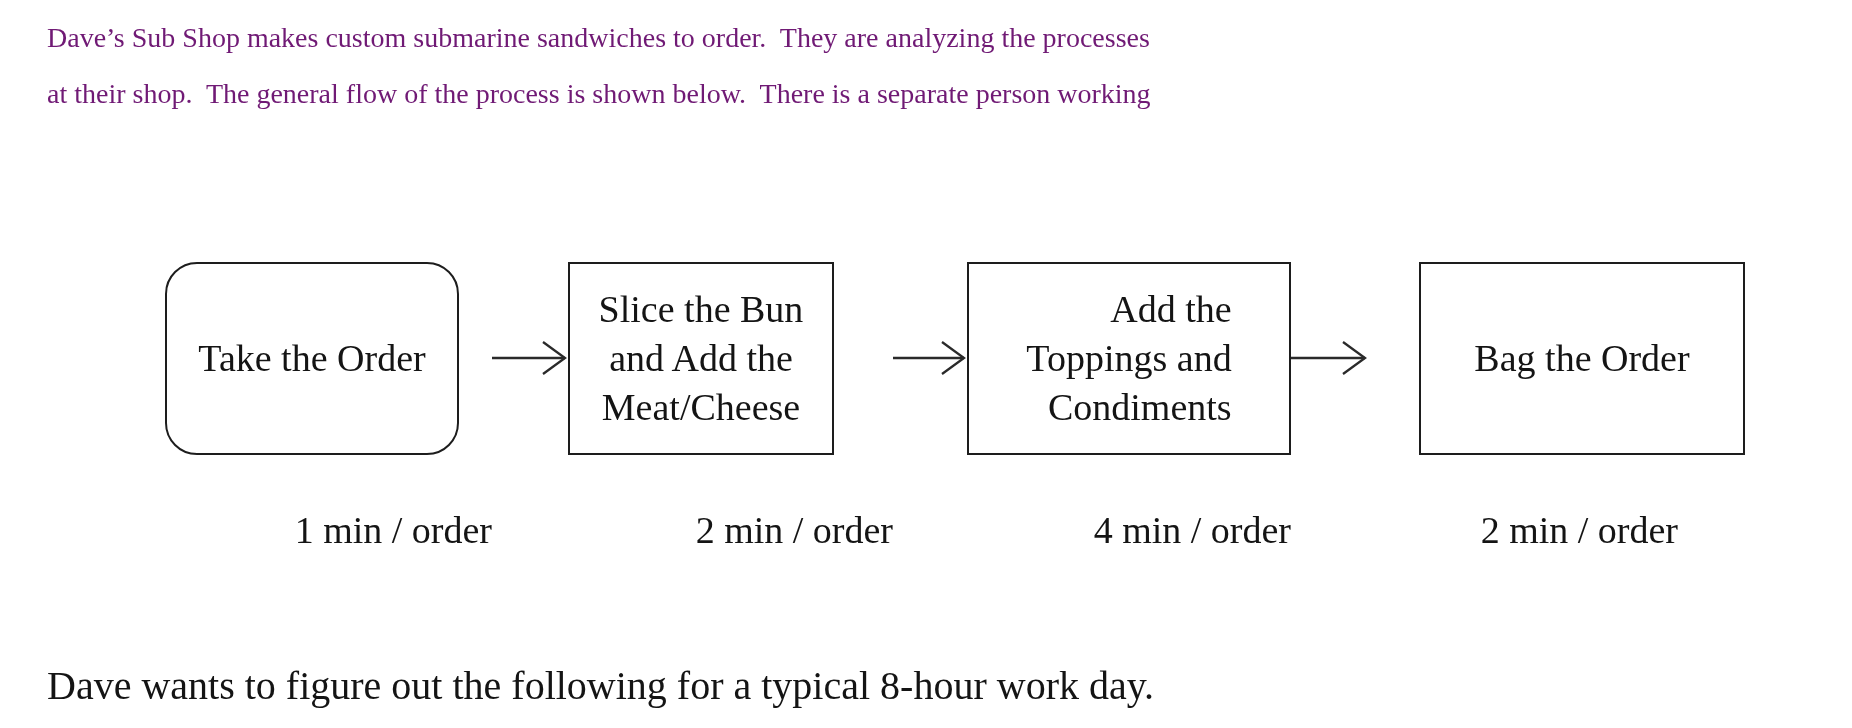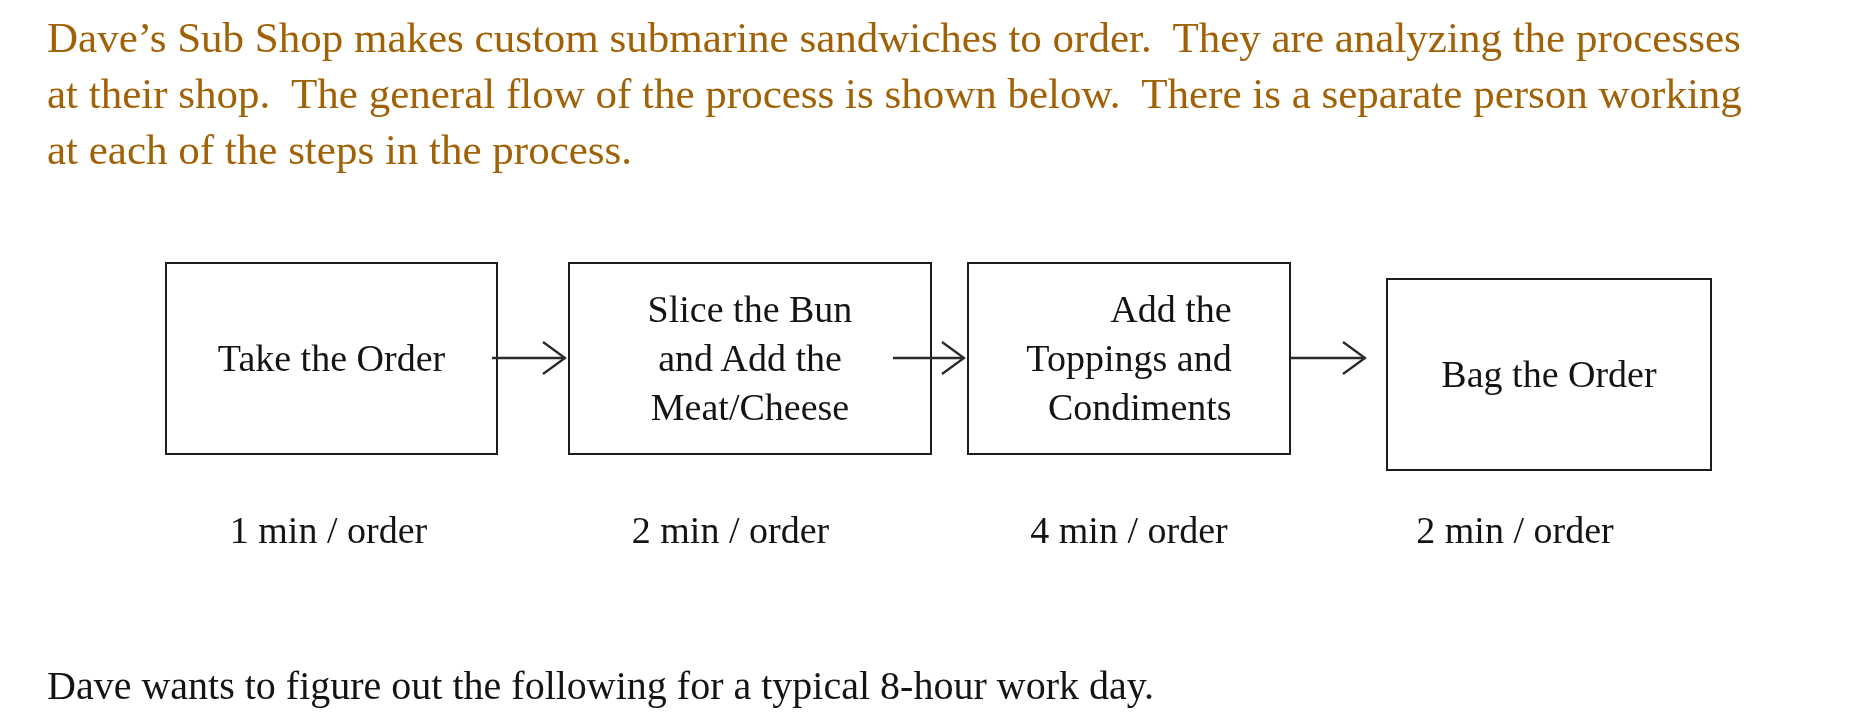--- a/index.html
+++ b/index.html
@@ -8,55 +8,55 @@
     width: 1852px;
     height: 728px;
     background: #ffffff;
     color: #141414;
     font-family: "Liberation Serif", "DejaVu Serif", serif;
     overflow: hidden;
   }
   .para { position: absolute; left: 47px; top: 10px; }
   .pline {
     white-space: pre;
-    font-size: 43px;
+    font-size: 28px;
     line-height: 56px;
-    color: #a16207;
+    color: #701a75;
   }
   .fbox {
     position: absolute;
     top: 262px;
     height: 193px;
     box-sizing: border-box;
     border: 2.5px solid #1d1d1d;
     background: #ffffff;
     display: flex;
     align-items: center;
     justify-content: center;
     text-align: center;
     font-size: 38px;
     line-height: 49px;
     white-space: pre-line;
   }
-  .b1 { left: 165px;  width: 333px; }
-  .b2 { left: 568px;  width: 364px; }
+  .b1 { left: 165px;  width: 294px; border-radius: 32px; }
+  .b2 { left: 568px;  width: 266px; }
   .b3 { left: 967px;  width: 324px; text-align: right; }
-  .b4 { left: 1386px; width: 326px; margin-top: 16px; }
+  .b4 { left: 1419px; width: 326px; }
   .arrows {
     position: absolute;
     left: 0; top: 0;
     width: 1852px; height: 728px;
     pointer-events: none;
   }
   .tlabel {
     position: absolute;
     top: 506px;
     font-size: 38px;
     line-height: 48px;
-    text-align: center;
+    text-align: right;
     white-space: pre;
   }
   .t1 { left: 165px;  width: 327px; }
   .t2 { left: 568px;  width: 325px; }
   .t3 { left: 967px;  width: 324px; }
   .t4 { left: 1352px; width: 326px; }
   .footer-line {
     position: absolute;
     left: 47px;
     top: 630px;
@@ -67,21 +67,20 @@
   }
 </style>
 </head>
 <body>
 
 <div class="page">
 
   <div class="para">
     <div class="pline">Dave’s Sub Shop makes custom submarine sandwiches to order.  They are analyzing the processes</div>
     <div class="pline">at their shop.  The general flow of the process is shown below.  There is a separate person working</div>
-    <div class="pline">at each of the steps in the process.</div>
   </div>
 
   <div class="fbox b1">
     <span>Take the Order</span>
   </div>
   <div class="fbox b2">
     <span>Slice the Bun
 and Add the
 Meat/Cheese</span>
   </div>

